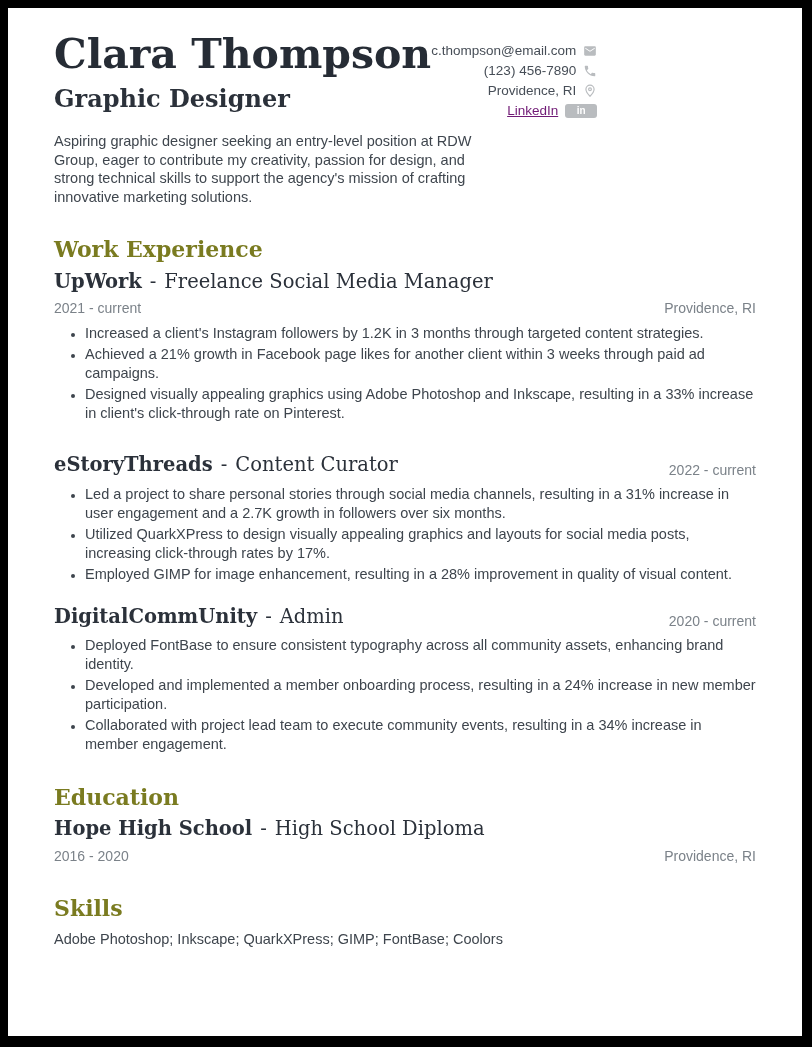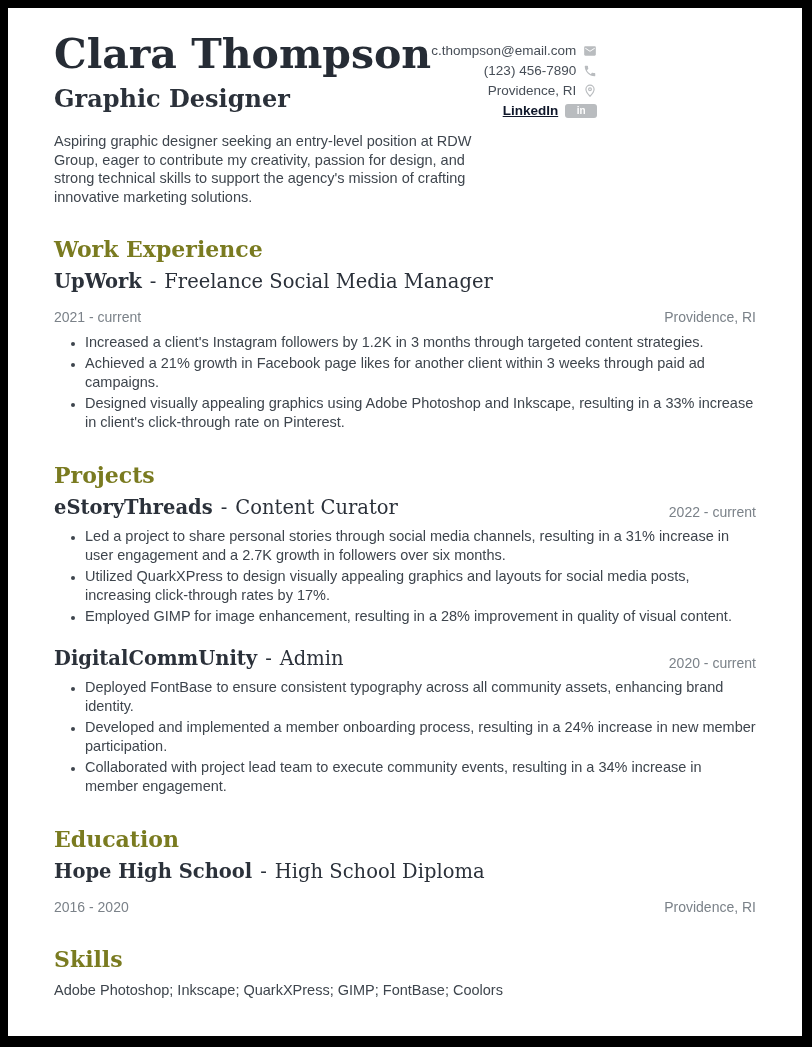--- a/index.html
+++ b/index.html
@@ -42,21 +42,21 @@
   .contact-row {
     display: flex;
     justify-content: flex-end;
     align-items: center;
     gap: 7px;
     font-size: 13.5px;
     line-height: 20px;
     color: #474e57;
   }
   .contact-row svg { display: block; }
-  .linkedin-link { color: #0f172a; text-decoration: underline; cursor: pointer; font-weight: bold; }
+  .linkedin-link { color: #701a75; text-decoration: underline; cursor: pointer; }
   .li-box {
     width: 32px; height: 14px;
     background: #b9bcbf;
     border-radius: 3px;
     color: #ffffff;
     font-size: 10px;
     font-weight: 700;
     line-height: 14px;
     text-align: center;
     display: inline-block;
@@ -95,21 +95,21 @@
   }
   .company { font-weight: 700; }
   .sep { font-weight: 400; margin: 0 8px; }
   .role { font-weight: 400; }
   .meta {
     display: flex;
     justify-content: space-between;
     font-size: 14px;
     line-height: 18px;
     color: #7b8289;
-    margin-top: 14px;
+    margin-top: 5px;
   }
   .meta-inline {
     font-size: 14px;
     color: #7b8289;
     white-space: nowrap;
   }
   ul.bullets {
     margin: 7px 0 0 0;
     padding-left: 31px;
     list-style: disc;
@@ -189,21 +189,20 @@
       </div>
       <ul class="bullets">
         <li>Increased a client's Instagram followers by 1.2K in 3 months through targeted content strategies.</li>
         <li>Achieved a 21% growth in Facebook page likes for another client within 3 weeks through paid ad campaigns.</li>
         <li>Designed visually appealing graphics using Adobe Photoshop and Inkscape, resulting in a 33% increase in client's click-through rate on Pinterest.</li>
       </ul>
     </div>
   </div>
 
   <div class="section">
-    <h3 class="section-heading">Projects</h3>
 
     <div class="entry">
       <div class="entry-title">
         <div class="title-left">
           <span class="company">eStoryThreads</span><span class="sep">-</span><span class="role">Content Curator</span>
         </div>
         <span class="meta-inline">2022 - current</span>
       </div>
       <ul class="bullets">
         <li>Led a project to share personal stories through social media channels, resulting in a 31% increase in user engagement and a 2.7K growth in followers over six months.</li>

